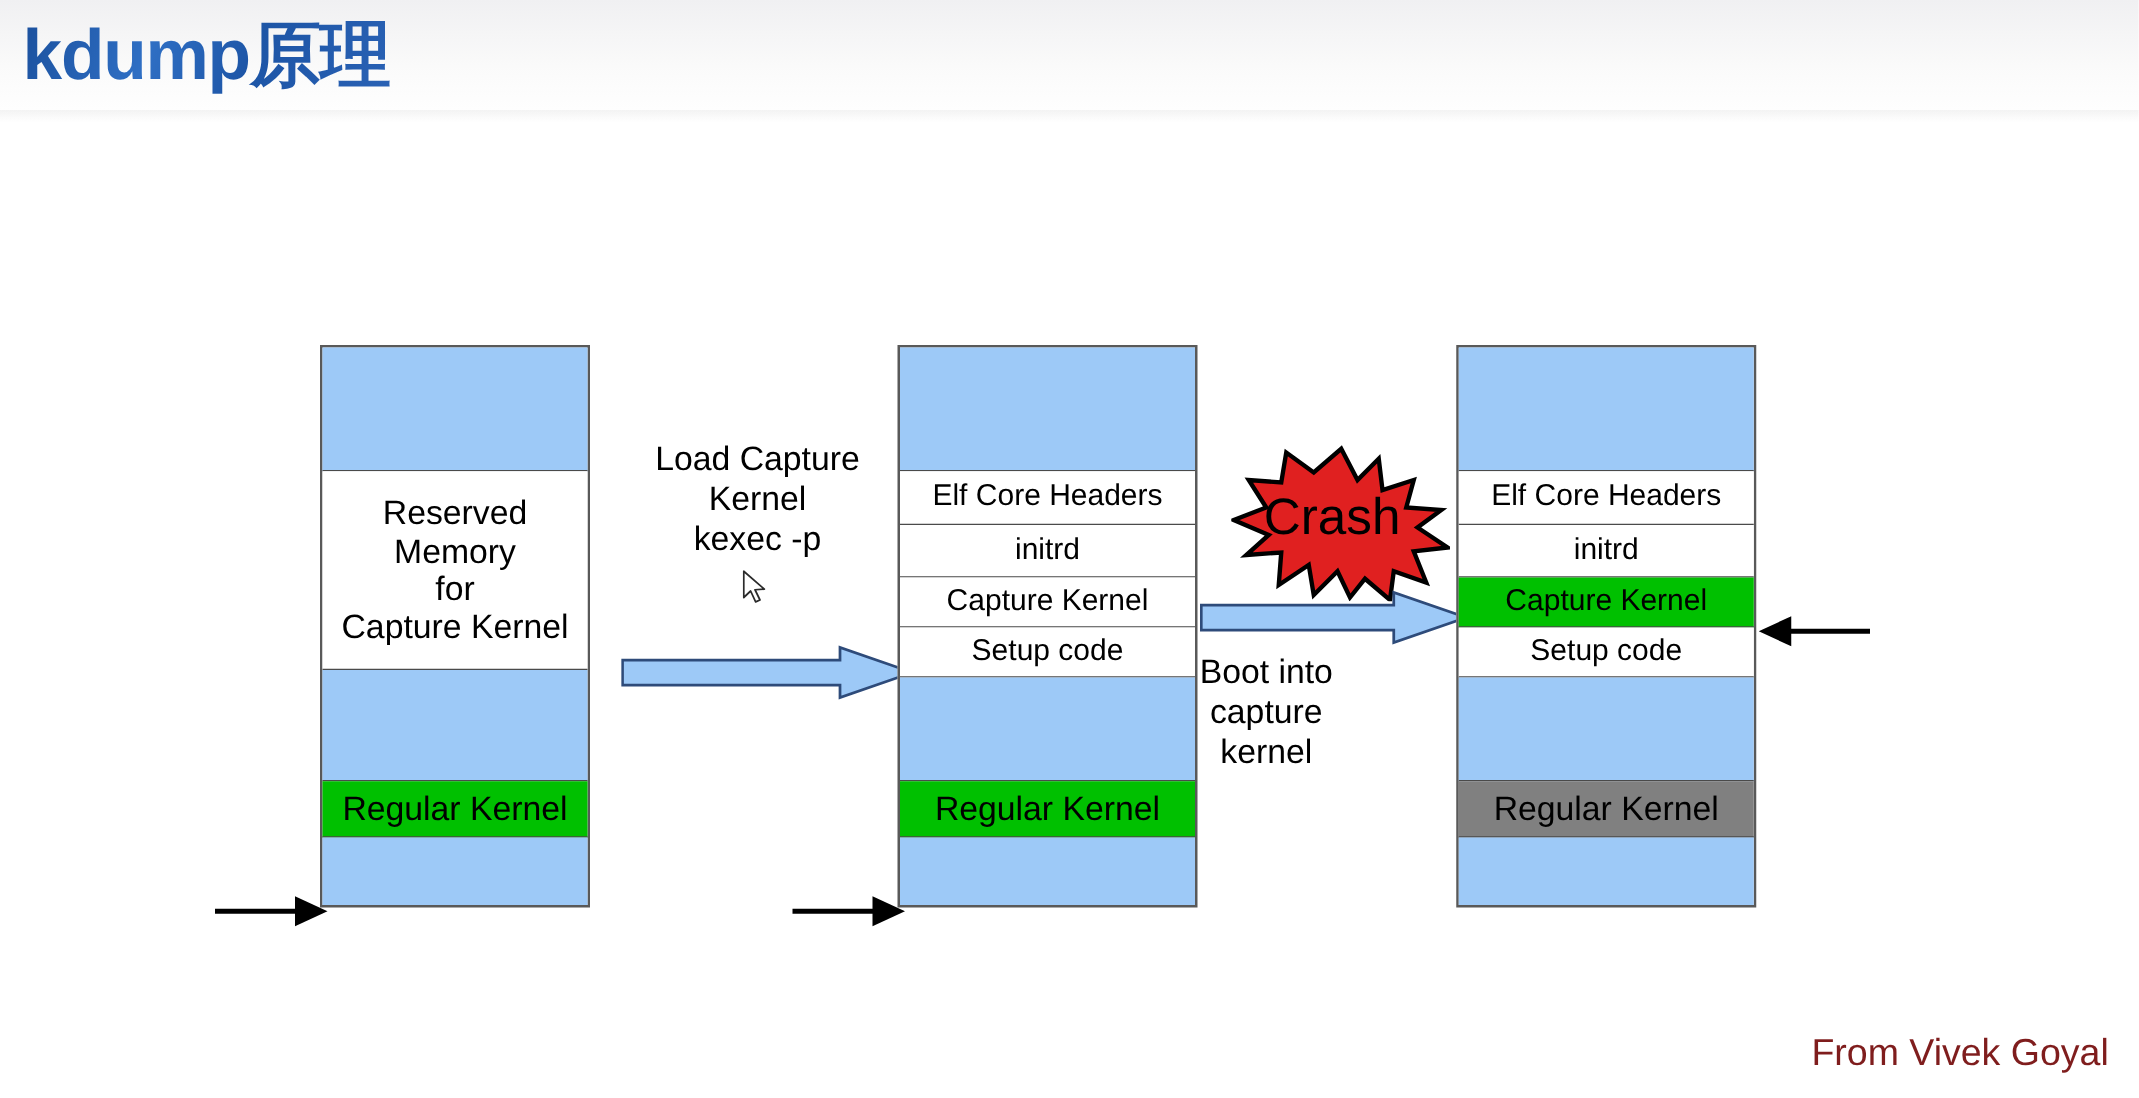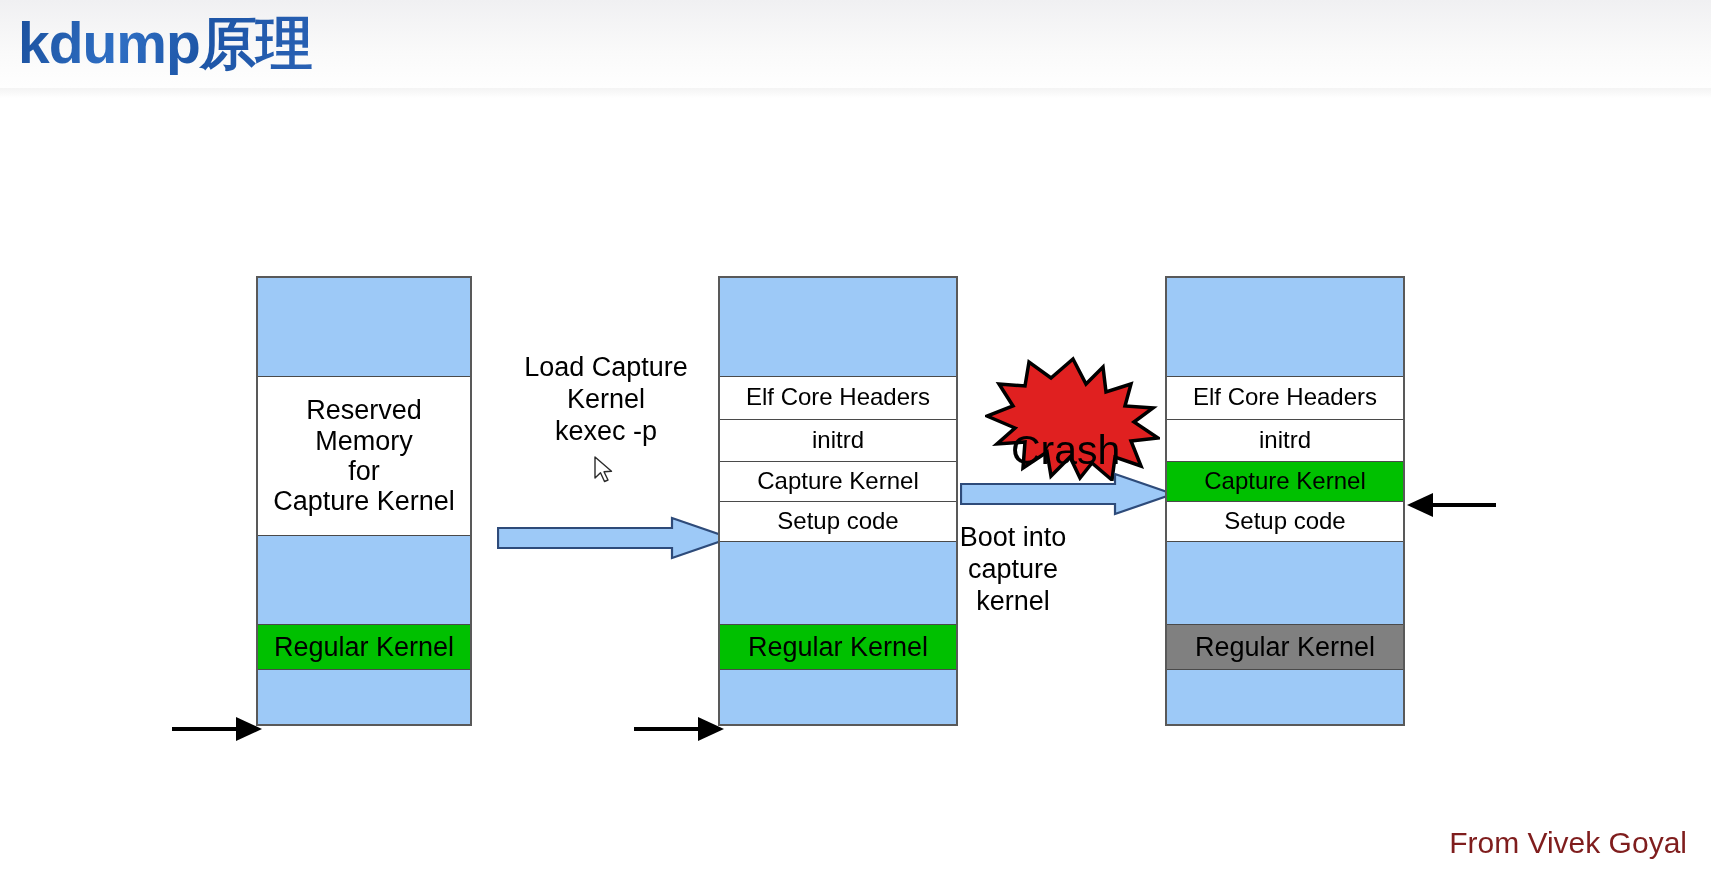--- a/index.html
+++ b/index.html
@@ -72,21 +72,20 @@
   
   .blue-arrow { position: absolute; }
 
   
   #crash-burst { position: absolute; }
   #crash-label {
     position: absolute;
     font-size: 41px;
     color: #000;
     white-space: nowrap;
-    margin-top: 37px;
   }
 
   
   .caption {
     position: absolute;
     text-align: center;
     color: #000000;
     line-height: 1.18;
     white-space: pre-line;
   }

